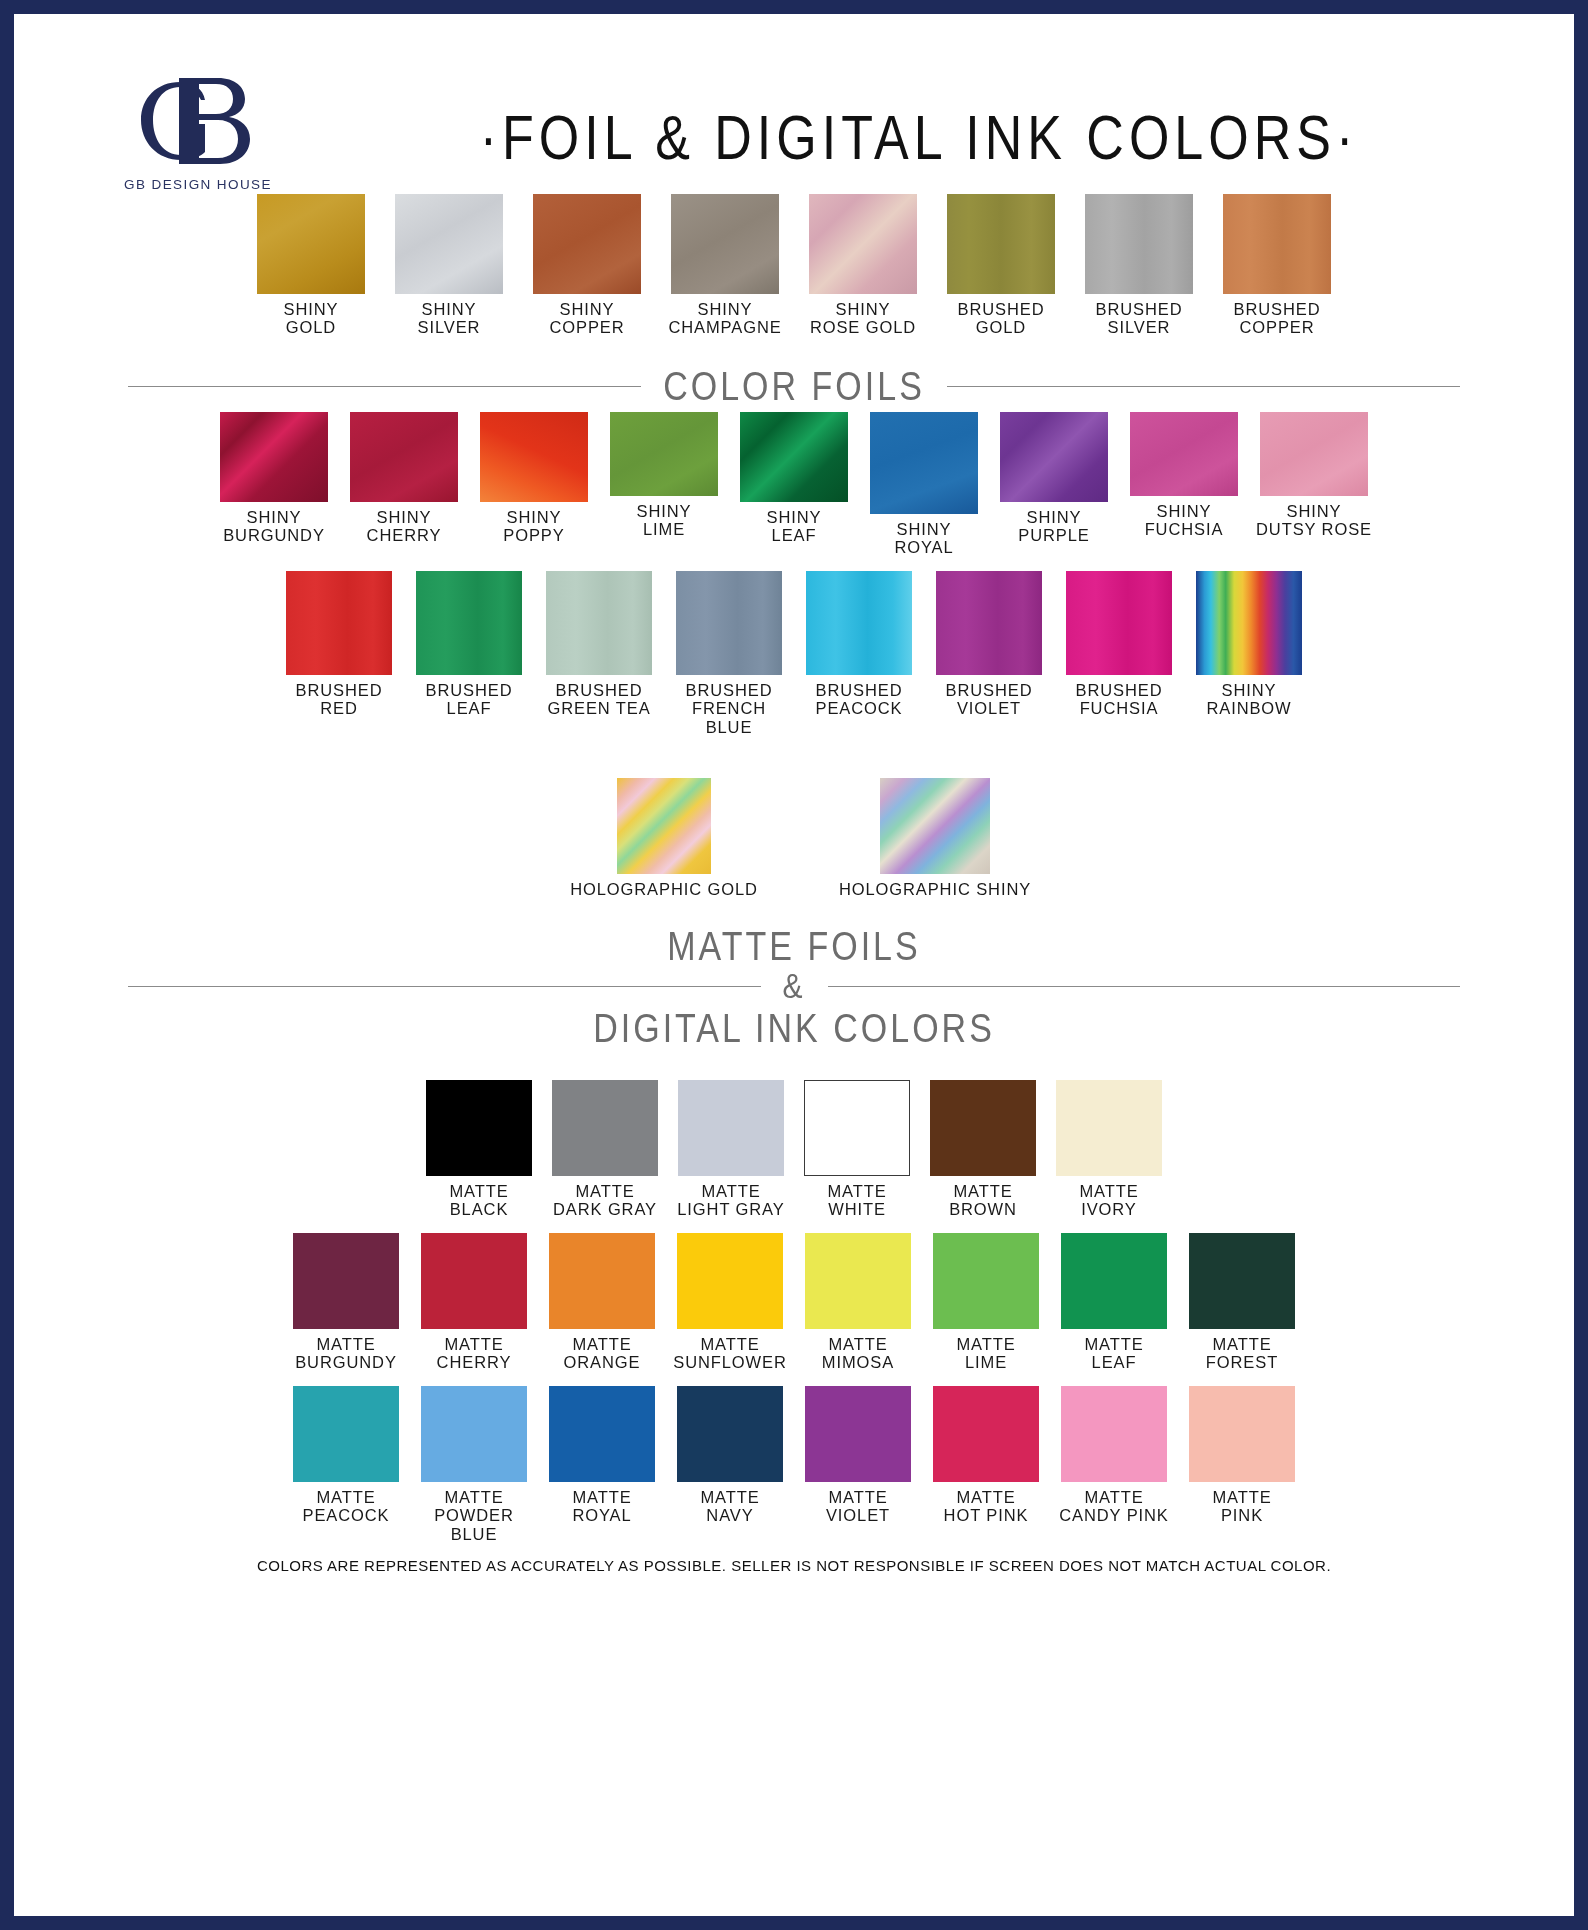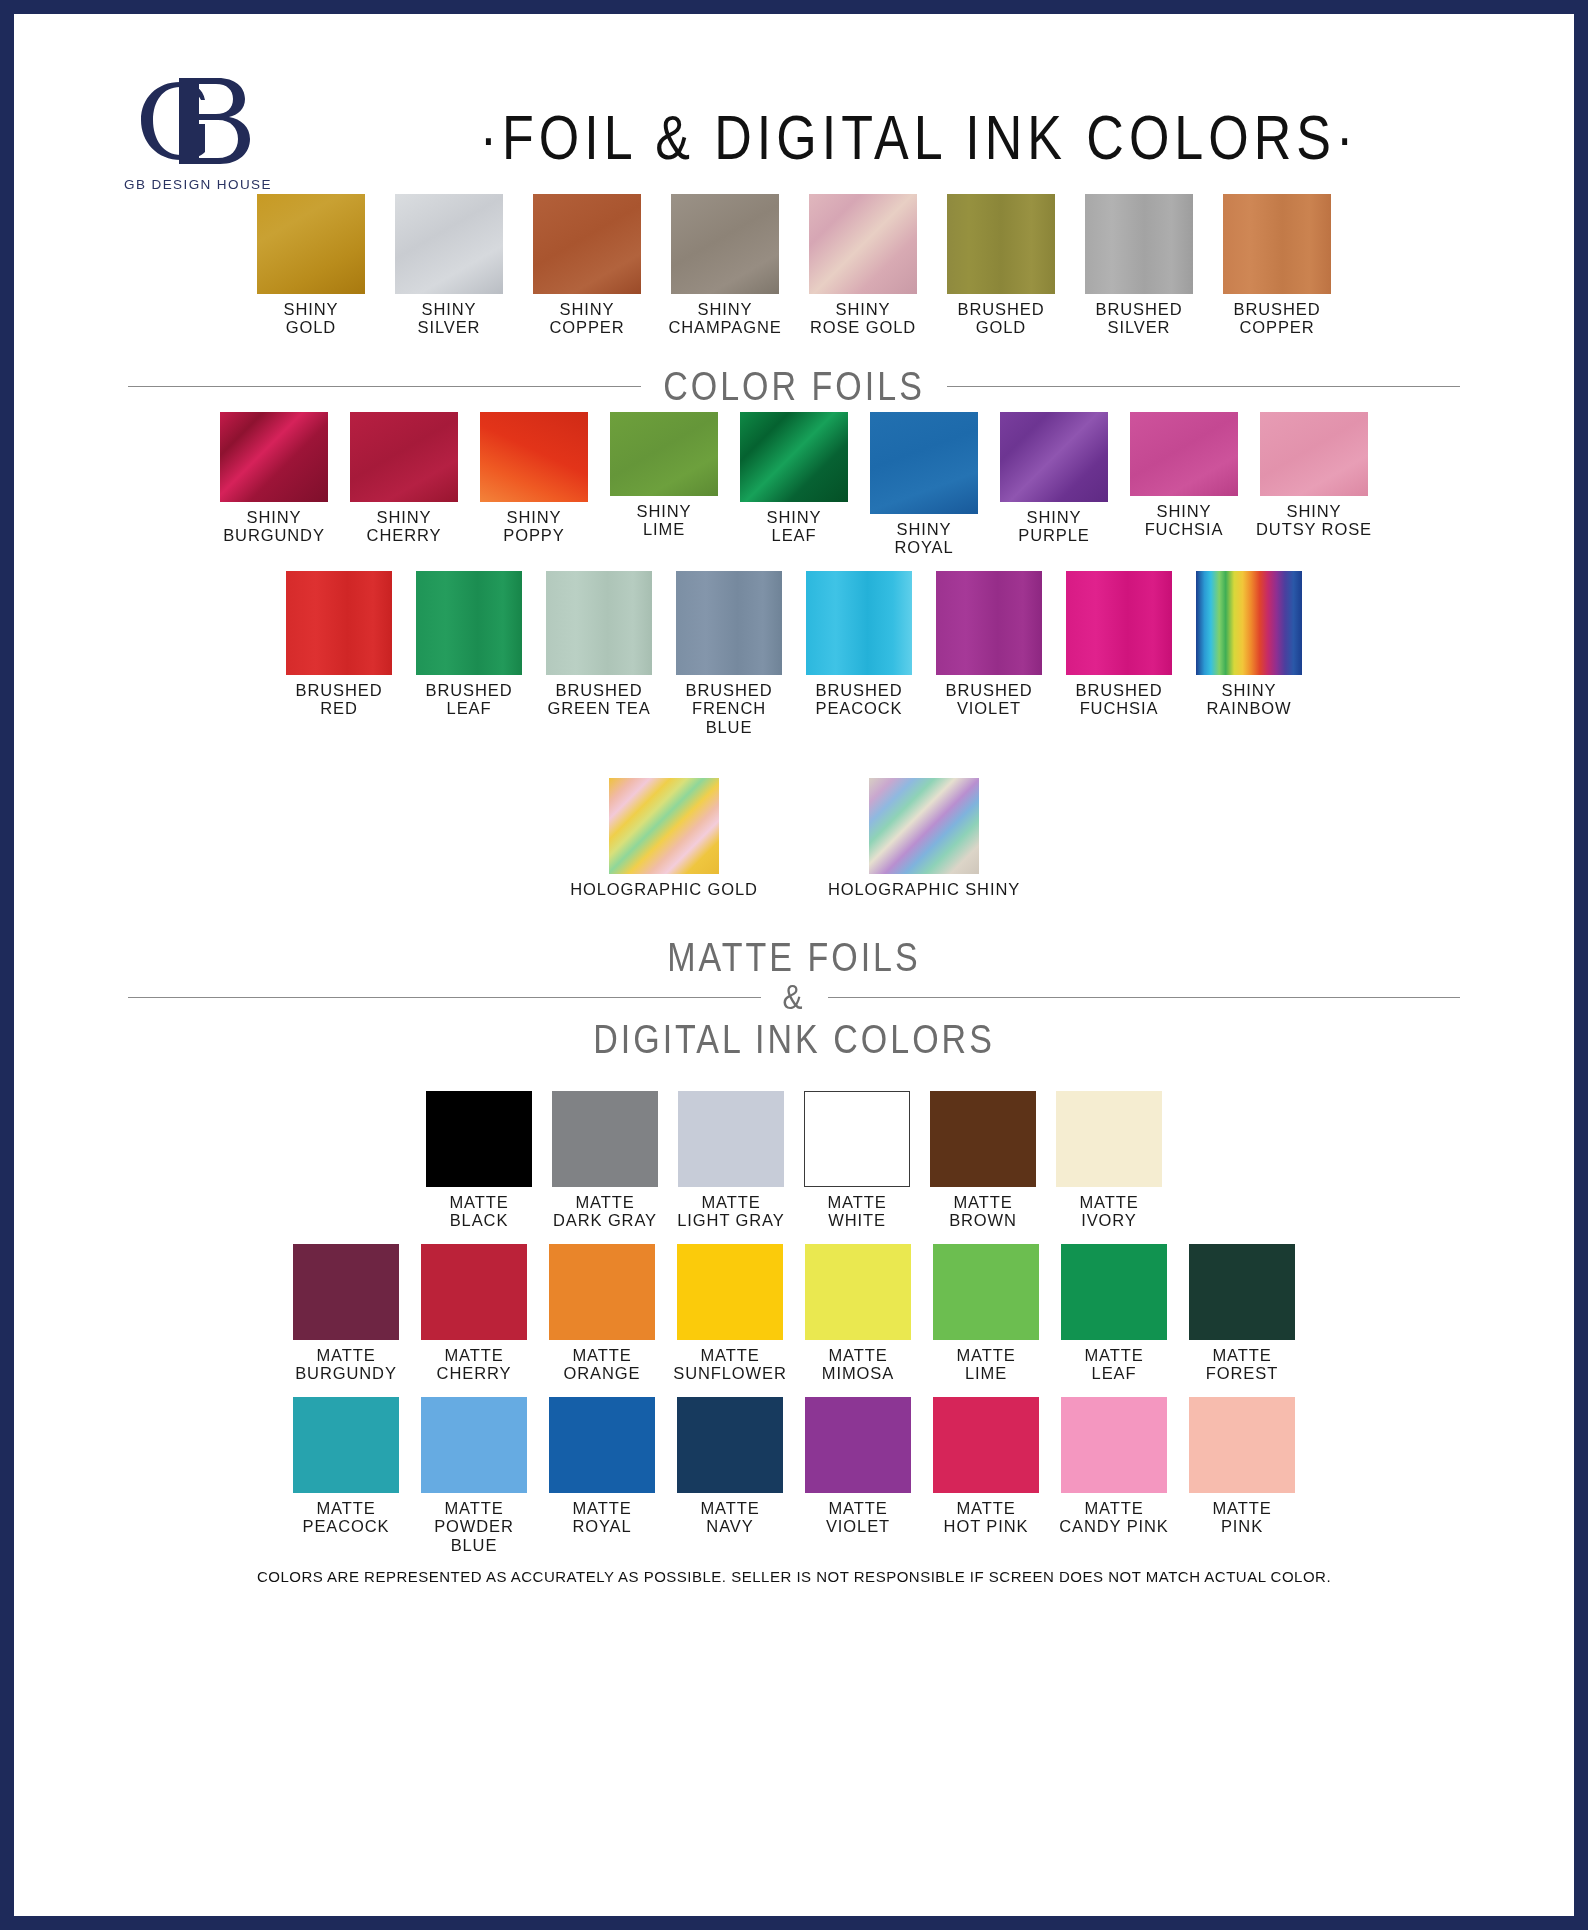--- a/index.html
+++ b/index.html
@@ -284,31 +284,31 @@
 FUCHSIA</div>
         </div>
         <div class="cell" style="width: 106px; margin: 0px 12px;">
           <div class="sw" style="height: 104px; background: linear-gradient(90deg, rgb(27, 63, 143) 0%, rgb(43, 154, 212) 8%, rgb(54, 192, 224) 14%, rgb(127, 208, 106) 22%, rgb(63, 174, 85) 28%, rgb(216, 216, 58) 36%, rgb(242, 198, 58) 44%, rgb(239, 138, 44) 52%, rgb(224, 69, 42) 60%, rgb(196, 42, 106) 68%, rgb(142, 47, 146) 76%, rgb(75, 63, 158) 84%, rgb(42, 88, 168) 92%, rgb(27, 63, 143) 100%);"></div>
           <div class="label" style="width: 126px;">SHINY
 RAINBOW</div>
         </div>
       </div>
 
     <div class="row" id="row-holo" style="margin-top:42px;">
-        <div class="cell" style="width: 110px; margin: 0px 75px;">
+        <div class="cell" style="width: 94px; margin: 0px 94px;">
           <div class="sw" style="height: 96px; background: linear-gradient(135deg, rgb(239, 194, 60) 0%, rgb(240, 185, 168) 12%, rgb(242, 201, 216) 20%, rgb(239, 207, 74) 30%, rgb(217, 224, 122) 38%, rgb(143, 215, 154) 46%, rgb(242, 207, 75) 56%, rgb(240, 189, 168) 66%, rgb(243, 205, 219) 74%, rgb(239, 198, 63) 84%, rgb(233, 187, 53) 100%);"></div>
           <div class="label" style="width: 230px;">HOLOGRAPHIC GOLD</div>
         </div>
         <div class="cell" style="width: 110px; margin: 0px 75px;">
           <div class="sw" style="height: 96px; background: linear-gradient(135deg, rgb(216, 207, 196) 0%, rgb(201, 167, 207) 12%, rgb(143, 185, 224) 22%, rgb(143, 211, 182) 32%, rgb(230, 224, 207) 42%, rgb(185, 143, 208) 54%, rgb(127, 179, 221) 64%, rgb(142, 210, 184) 74%, rgb(220, 213, 200) 86%, rgb(207, 198, 186) 100%);"></div>
           <div class="label" style="width: 230px;">HOLOGRAPHIC SHINY</div>
         </div>
       </div>
 
-    <div style="margin-top:37px;">
+    <div style="margin-top:26px;">
       <div class="stack-title">MATTE FOILS</div>
       <div class="section-head" style="padding:0 60px;margin:2px 0 0 0;">
         <div class="rule"></div>
         <div class="section-title" style="font-size:30px;">&amp;</div>
         <div class="rule"></div>
       </div>
       <div class="stack-title" style="margin-top:4px;">DIGITAL INK COLORS</div>
     </div>
     <div class="row" id="row-matte1" style="margin-top:30px;">
         <div class="cell" style="width: 106px; margin: 0px 10px;">

